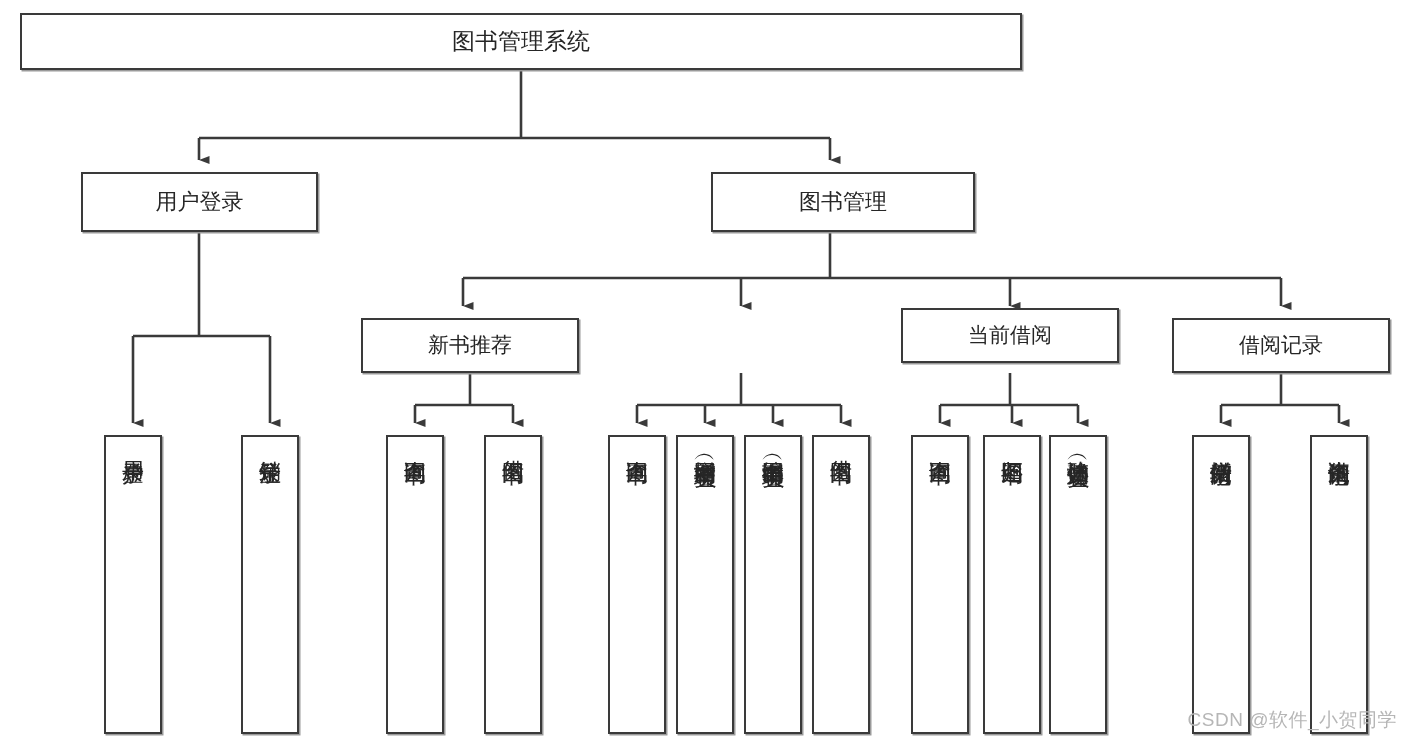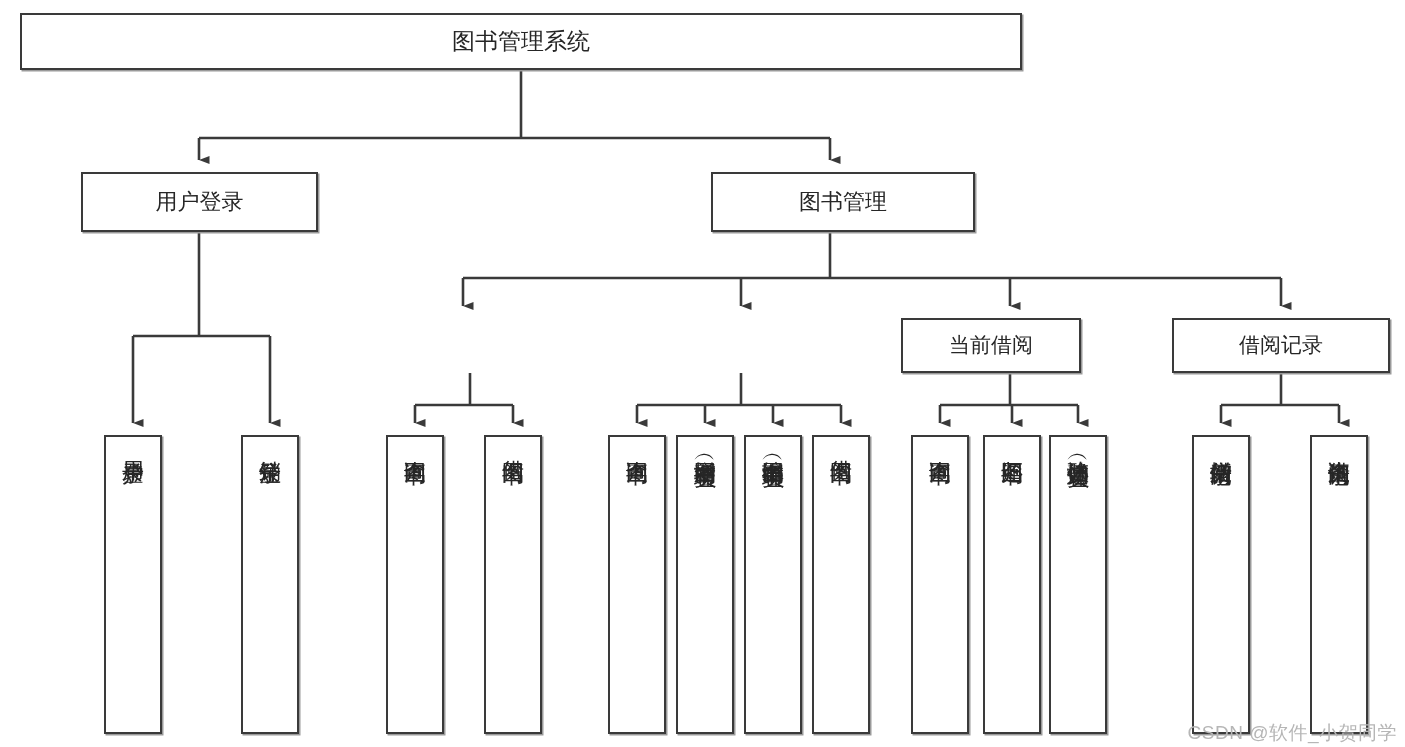--- a/index.html
+++ b/index.html
@@ -58,21 +58,21 @@
   .node.leaf .node-label {
     font-size: 22px;
     writing-mode: vertical-rl;
     text-orientation: upright;
     letter-spacing: 1px;
     line-height: 1.08;
   }
   #watermark {
     position: absolute;
     right: 8px;
-    bottom: 1px;
+    bottom: 14px;
     font-size: 19px;
     color: #b6b6b6;
     letter-spacing: 0.5px;
     z-index: 5;
     white-space: nowrap;
   }
 </style>
 </head>
 <body>
 
@@ -132,21 +132,24 @@
     <span class="node-label">图书管理系统</span>
   </div>
 
   <div class="node level2" style="left:81px; top:172px; width:237px; height:60px;">
     <span class="node-label">用户登录</span>
   </div>
   <div class="node level2" style="left:711px; top:172px; width:264px; height:60px;">
     <span class="node-label">图书管理</span>
   </div>
 
-  <div class="node level3" style="left:901px; top:318px; width:180px; height:55px;font-family:Liberation Serif, serif;">
+  <div class="node level3" style="left:361px; top:318px; width:218px; height:55px;">
+    <span class="node-label">新书推荐</span>
+  </div>
+  <div class="node level3" style="left:901px; top:308px; width:218px; height:55px;font-family:Liberation Serif, serif;">
     <span class="node-label">当前借阅</span>
   </div>
   <div class="node level3" style="left:1172px; top:318px; width:218px; height:55px;">
     <span class="node-label">借阅记录</span>
   </div>
 
   <div class="node leaf" style="left:104px; top:435px; width:58px; height:299px;">
     <span class="node-label">用户登录</span>
   </div>
   <div class="node leaf" style="left:241px; top:435px; width:58px; height:299px;">

